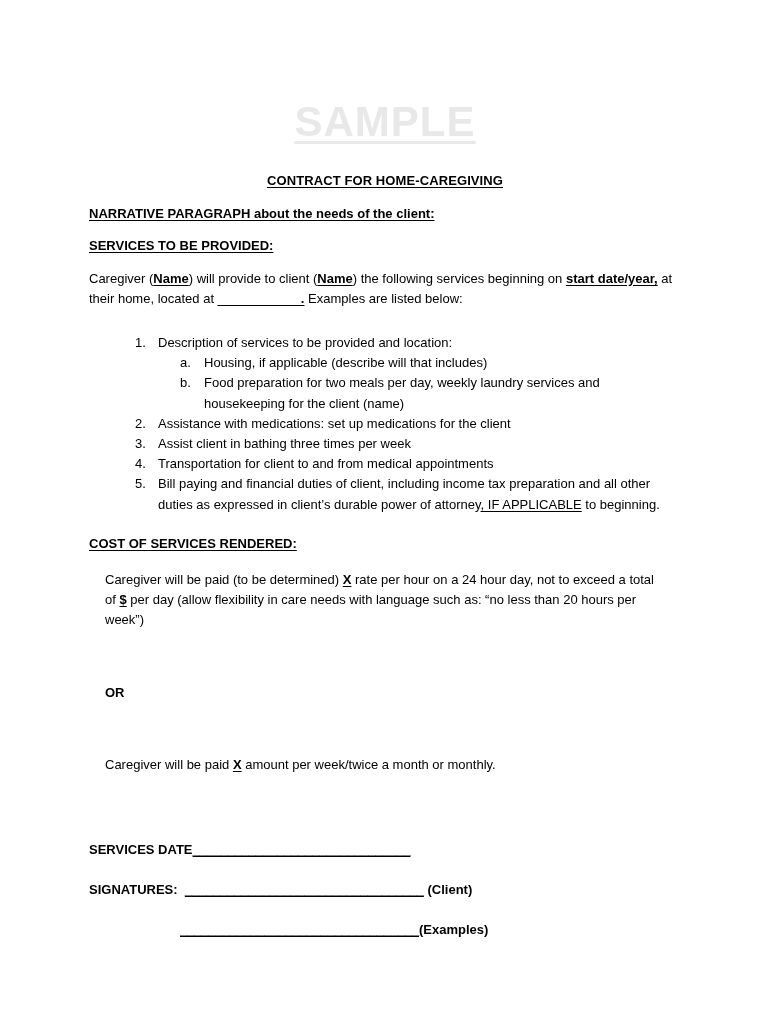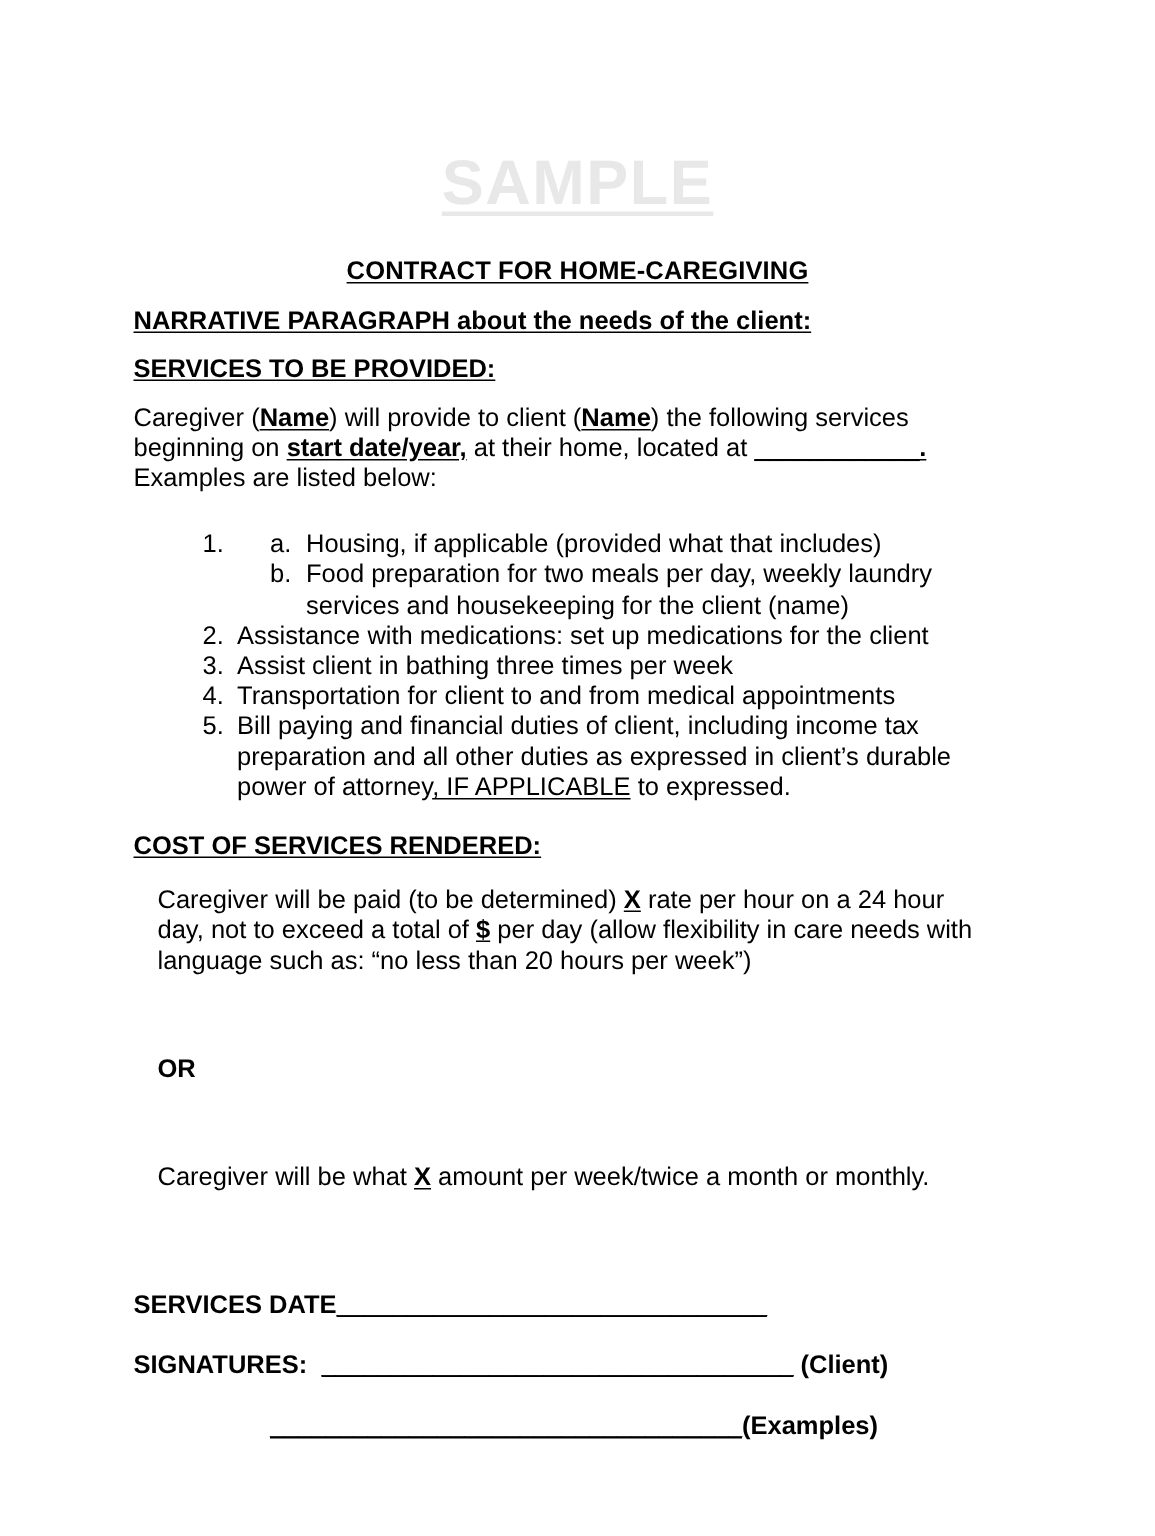--- a/index.html
+++ b/index.html
@@ -41,21 +41,21 @@
     line-height: 1;
     user-select: none;
   }
 
   
   .doc {
     position: absolute;
     left: 89px;
     top: 171px;
     width: 592px;
-    font-size: 17px;
+    font-size: 13px;
     line-height: 20.2px;
   }
 
   .doc-title {
     text-align: center;
     font-weight: bold;
     text-decoration: underline;
     text-underline-offset: 2px;
     margin: 0 0 13px 0;
     letter-spacing: 0.1px;
@@ -170,24 +170,25 @@
     <div class="heading">NARRATIVE PARAGRAPH about the needs of the client:</div>
 
     <div class="heading">SERVICES TO BE PROVIDED:</div>
 
     <div class="para"><span>Caregiver (</span><span class="bold-ul">Name</span><span>) will provide to client (</span><span class="bold-ul">Name</span><span>) the following services beginning on </span><span class="bold-ul">start date/year,</span><span> at their home, located at </span><span class="blank-fill">____________</span><span class="bold-ul">.</span><span> Examples are listed below:</span></div>
 
     <ol class="lvl1">
 
       <li>
         <span class="marker">1.</span>
+        <span>Description of services to be provided and location:</span>
         <ol class="lvl2">
           <li>
             <span class="marker">a.</span>
-            <span>Housing, if applicable (provided what that includes)</span>
+            <span>Housing, if applicable (describe will that includes)</span>
           </li>
           <li>
             <span class="marker">b.</span>
             <span>Food preparation for two meals per day, weekly  laundry services and housekeeping for the client (name)</span>
           </li>
         </ol>
       </li>
 
       <li>
         <span class="marker">2.</span>
@@ -199,38 +200,38 @@
         <span>Assist client in bathing three times per week</span>
       </li>
 
       <li>
         <span class="marker">4.</span>
         <span>Transportation for client to and from medical appointments</span>
       </li>
 
       <li>
         <span class="marker">5.</span>
-        <span>Bill paying and financial duties of client, including income tax preparation and all other duties as expressed in client’s durable power of attorney</span><span class="ul-only">, IF APPLICABLE</span><span> to expressed.</span>
+        <span>Bill paying and financial duties of client, including income tax preparation and all other duties as expressed in client’s durable power of attorney</span><span class="ul-only">, IF APPLICABLE</span><span> to beginning.</span>
       </li>
 
     </ol>
 
     <div class="sp-cost"></div>
 
     <div class="heading">COST OF SERVICES RENDERED:</div>
 
     <div class="para-tight"><span>Caregiver will be paid (to be determined) </span><span class="bold-ul">X</span><span> rate per hour on a 24 hour day, not to exceed a total of </span><span class="bold-ul">$</span><span> per day (allow flexibility in care needs with language such as:  “no less than 20 hours per week”)</span></div>
 
     <div class="sp-or"></div>
 
     <div class="para-tight bold">OR</div>
 
     <div class="sp-or2"></div>
 
-    <div class="para-tight"><span>Caregiver will be what </span><span class="bold-ul">X</span><span> amount per week/twice a month or monthly.</span></div>
+    <div class="para-tight"><span>Caregiver will be paid </span><span class="bold-ul">X</span><span> amount per week/twice a month or monthly.</span></div>
 
     <div class="sp-sig"></div>
 
     <div class="sig-block">
 
       <div class="sig-line"><span>SERVICES DATE</span><span class="rule">_______________________________</span></div>
 
       <div class="sig-line"><span>SIGNATURES:</span><span>&nbsp;&nbsp;</span><span class="rule">__________________________________</span><span> (Client)</span></div>
 
       <div class="sig-line caregiver"><span class="rule">__________________________________</span><span>(Examples)</span></div>

